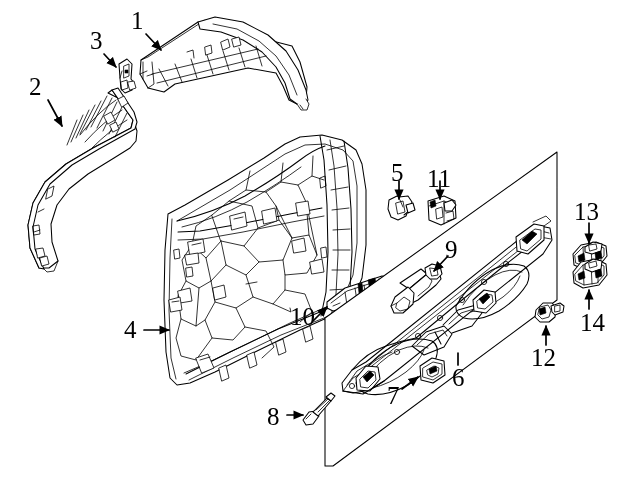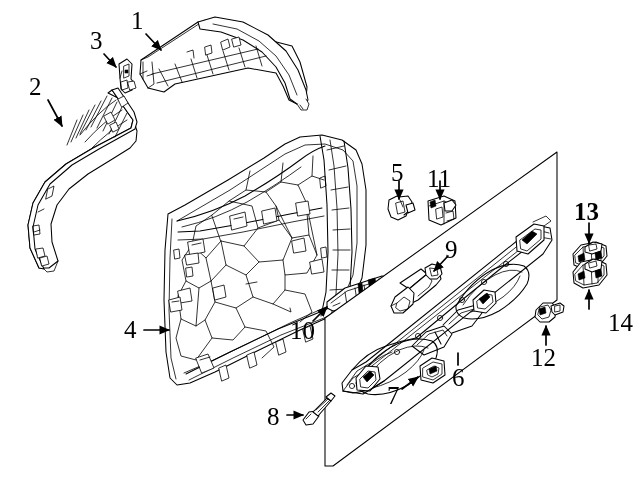--- a/index.html
+++ b/index.html
@@ -396,19 +396,19 @@
 
   <div class="callout" style="left:131px;top:8px;">1</div>
   <div class="callout" style="left:29px;top:74px;">2</div>
   <div class="callout" style="left:90px;top:28px;">3</div>
   <div class="callout" style="left:124px;top:317px;">4</div>
   <div class="callout" style="left:391px;top:160px;">5</div>
   <div class="callout" style="left:452px;top:365px;">6</div>
   <div class="callout" style="left:387px;top:383px;">7</div>
   <div class="callout" style="left:267px;top:404px;">8</div>
   <div class="callout" style="left:445px;top:237px;">9</div>
-  <div class="callout" style="left:290px;top:318px;font-family:Liberation Serif, serif;">10</div>
+  <div class="callout" style="left:290px;top:304px;font-family:Liberation Serif, serif;">10</div>
   <div class="callout" style="left:427px;top:160px;margin-top:6px;">11</div>
   <div class="callout" style="left:531px;top:345px;">12</div>
-  <div class="callout" style="left:574px;top:199px;font-weight:bold;">13</div>
-  <div class="callout" style="left:608px;top:310px;font-family:Liberation Serif, serif;">14</div>
+  <div class="callout" style="left:574px;top:199px;">13</div>
+  <div class="callout" style="left:580px;top:310px;font-family:Liberation Serif, serif;">14</div>
 
 </div>
 
 </body></html>

